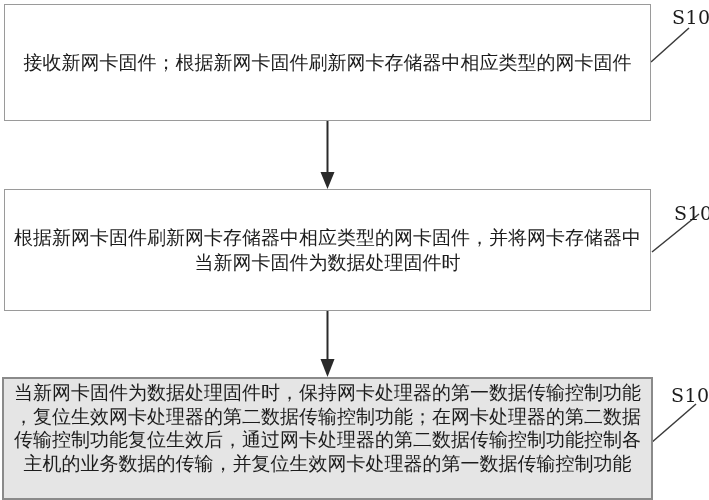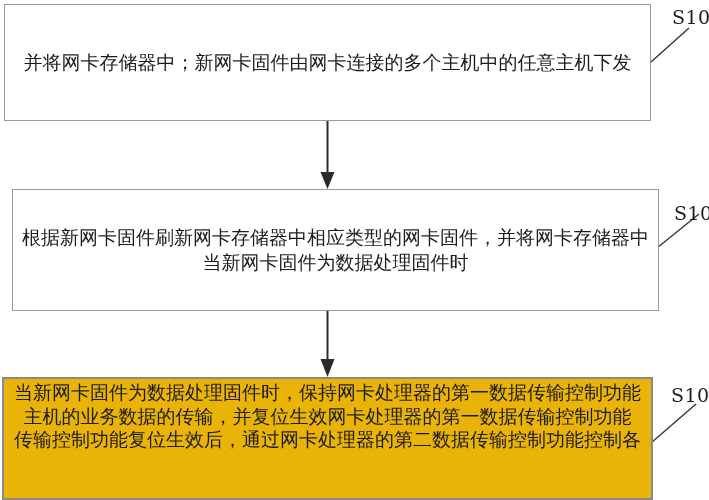--- a/index.html
+++ b/index.html
@@ -35,25 +35,25 @@
     align-items: center;
     text-align: center;
     font-size: 19px;
     line-height: 25px;
     overflow: hidden;
   }
   .step-box .text-line {
     white-space: nowrap;
   }
   #box-s101 { left: 4px; top: 4px;   width: 647px; height: 117px; }
-  #box-s102 { left: 12px; top: 189px; width: 647px; height: 122px; }
+  #box-s102 { left: 4px; top: 189px; width: 647px; height: 122px; }
   #box-s103 {
     left: 2px; top: 377px; width: 651px; height: 123px;
     border: 2px solid #8a8a8a;
-    background: #eab308;
+    background: #e5e5e5;
     line-height: 23.5px;
     justify-content: flex-start;
     padding-top: 2px;
   }
   .step-label {
     position: absolute;
     font-size: 19px;
     color: #1c1c1c;
     letter-spacing: 0.5px;
   }
@@ -77,30 +77,31 @@
       <line x1="327.5" y1="311" x2="327.5" y2="361" stroke="#2a2a2a" stroke-width="2"></line>
       <polygon points="320.5,359 334.5,359 327.5,377" fill="#2a2a2a"></polygon>
     </g>
 
     <line x1="651" y1="62" x2="689" y2="28" stroke="#3a3a3a" stroke-width="1.5"></line>
     <line x1="652" y1="252" x2="699" y2="214" stroke="#3a3a3a" stroke-width="1.5"></line>
     <line x1="651" y1="443" x2="696" y2="404" stroke="#3a3a3a" stroke-width="1.5"></line>
   </svg>
 
   <div class="step-box" id="box-s101">
-    <div class="text-line">并将网卡存储器中；新网卡固件由网卡连接的多个主机中的任意主机下发</div>
+    <div class="text-line">接收新网卡固件；根据新网卡固件刷新网卡存储器中相应类型的网卡固件</div>
   </div>
   <div class="step-label" id="label-s101">S101</div>
 
   <div class="step-box" id="box-s102">
     <div class="text-line">根据新网卡固件刷新网卡存储器中相应类型的网卡固件，并将网卡存储器中</div>
     <div class="text-line">当新网卡固件为数据处理固件时</div>
   </div>
   <div class="step-label" id="label-s102">S102</div>
 
   <div class="step-box" id="box-s103">
     <div class="text-line">当新网卡固件为数据处理固件时，保持网卡处理器的第一数据传输控制功能</div>
+    <div class="text-line">，复位生效网卡处理器的第二数据传输控制功能；在网卡处理器的第二数据</div>
+    <div class="text-line">传输控制功能复位生效后，通过网卡处理器的第二数据传输控制功能控制各</div>
     <div class="text-line">主机的业务数据的传输，并复位生效网卡处理器的第一数据传输控制功能</div>
-    <div class="text-line">传输控制功能复位生效后，通过网卡处理器的第二数据传输控制功能控制各</div>
   </div>
   <div class="step-label" id="label-s103">S103</div>
 
 </div>
 
 </body></html>

